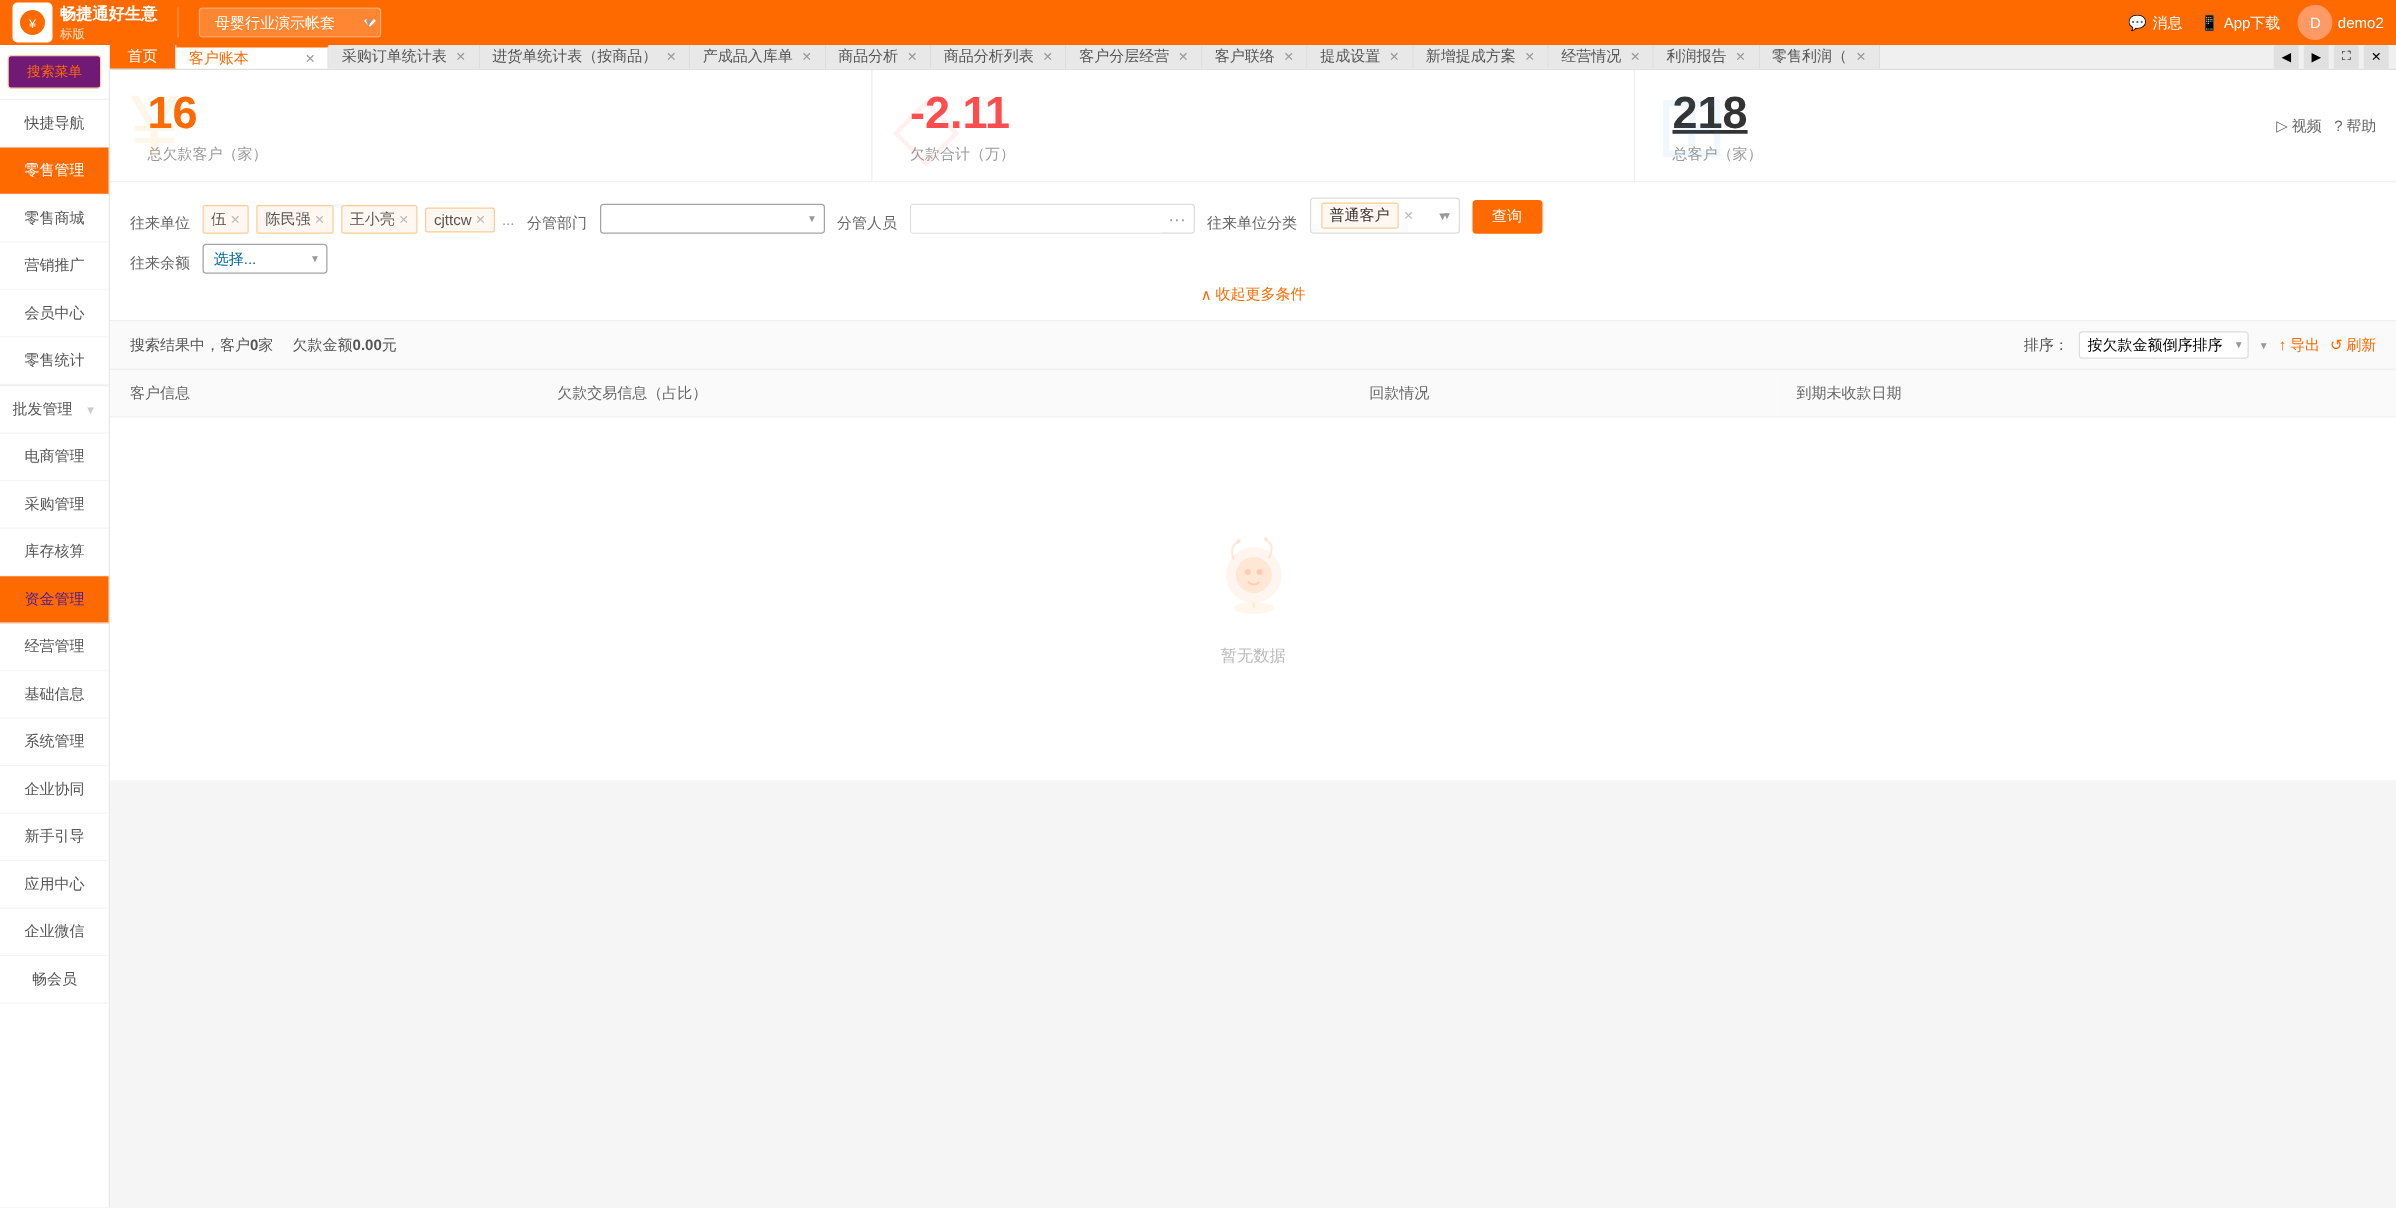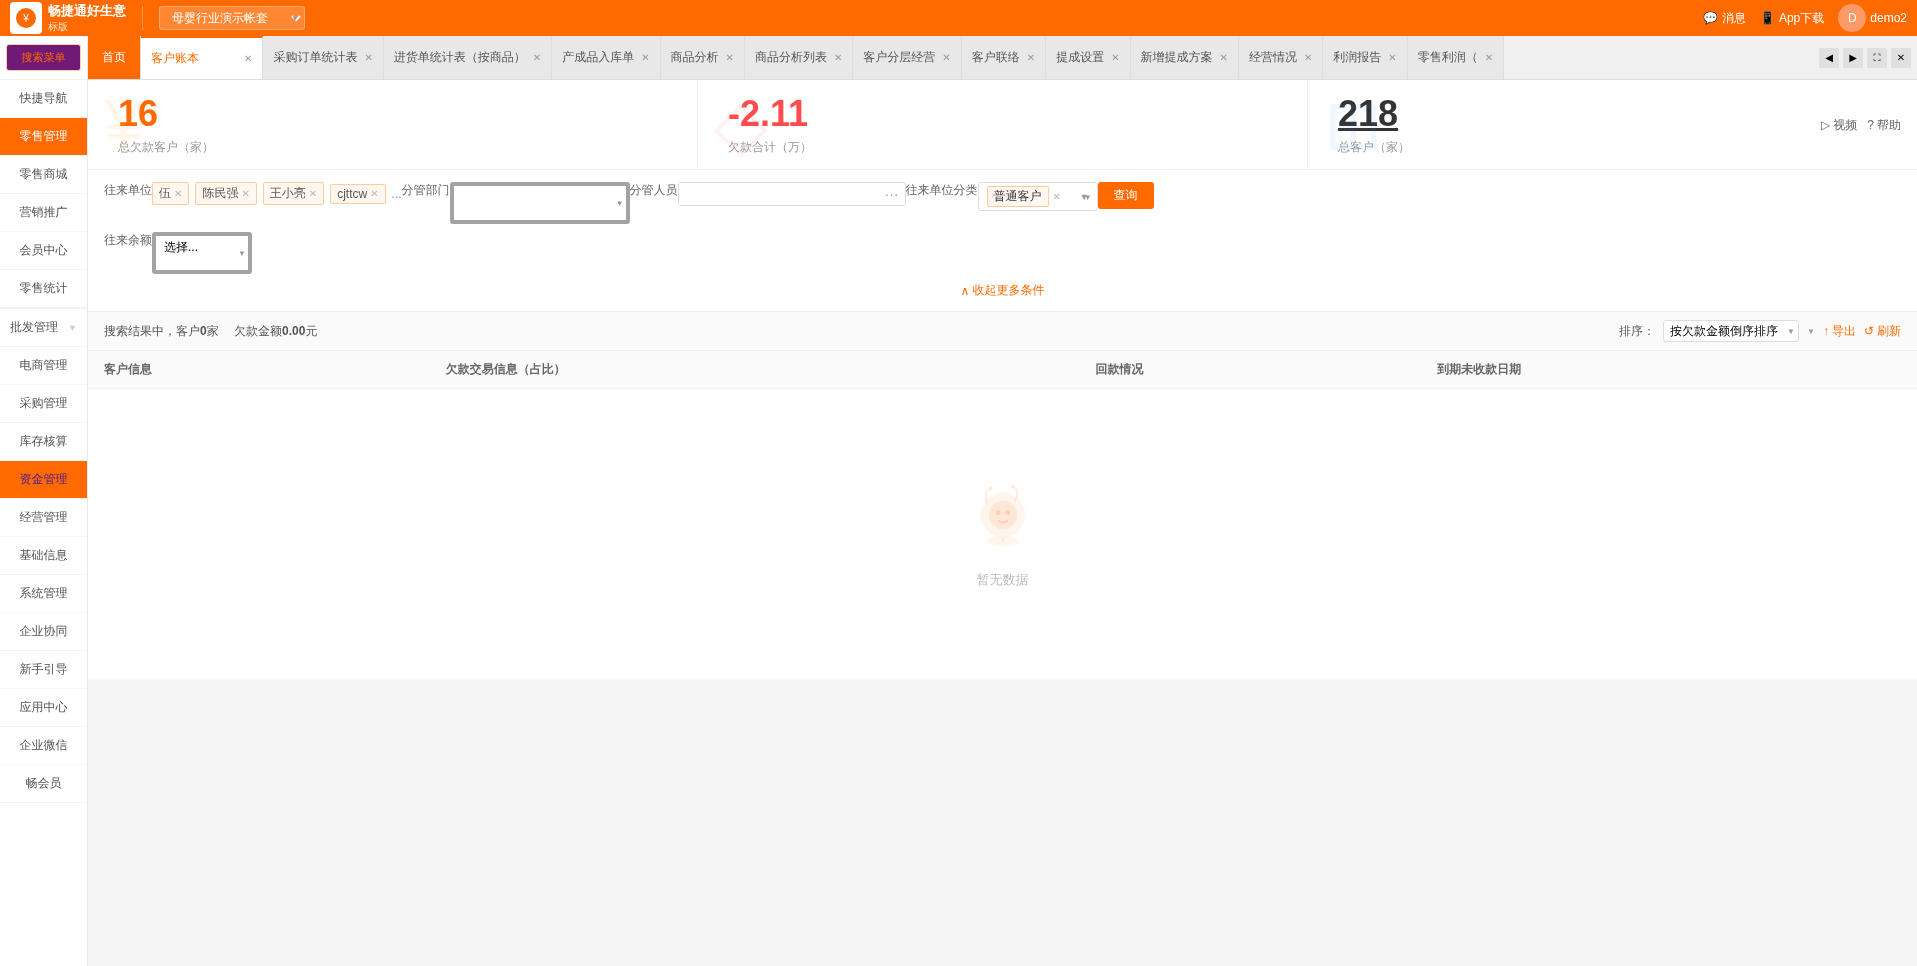--- a/index.html
+++ b/index.html
@@ -24,21 +24,21 @@
     .sidebar-search-btn { width: 100%; background: #701a75; border: 1px solid #ffd0a8; border-radius: 3px; color: #ff6a00; font-size: 11px; padding: 5px 0; cursor: pointer; text-align: center; }
     .sidebar-nav-item { padding: 10px 6px; text-align: center; cursor: pointer; font-size: 12px; color: #555; border-bottom: 1px solid #f5f5f5; }
     .sidebar-nav-item.active { background: #ff6a00; color: #fff; }
     .sidebar-nav-item.has-sub { display: flex; align-items: center; justify-content: space-between; padding: 10px 10px; }
     .sidebar-divider { height: 1px; background: #f0f0f0; }
 
     
     .content-area { flex: 1; display: flex; flex-direction: column; overflow: hidden; }
 
     
-    .tabs-bar { background: #f0f0f0; border-bottom: 1px solid #ddd; display: flex; align-items: center; height: 44px; flex-shrink: 0; overflow: hidden; }
+    .tabs-bar { background: #f0f0f0; border-bottom: 1px solid #ddd; display: flex; align-items: center; height: 20px; flex-shrink: 0; overflow: hidden; }
     .tabs-list { display: flex; align-items: stretch; flex: 1; overflow: hidden; height: 100%; }
     .tab-item { display: flex; align-items: center; padding: 0 10px; font-size: 12px; cursor: pointer; border-right: 1px solid #ddd; white-space: nowrap; height: 100%; color: #555; background: #e8e8e8; gap: 5px; }
     .tab-item.active { background: #fff; color: #ff6a00; border-top: 2px solid #ff6a00; gap: 43px; }
     .tab-item.home { background: #ff6a00; color: #fff; font-size: 12px; padding: 0 14px; }
     .tab-close { color: #999; font-size: 10px; margin-left: 2px; }
     .tabs-controls { display: flex; align-items: center; padding: 0 6px; gap: 4px; }
     .tabs-ctrl-btn { width: 20px; height: 20px; background: #e0e0e0; border: none; cursor: pointer; border-radius: 2px; display: flex; align-items: center; justify-content: center; font-size: 10px; }
 
     
     .page-content { flex: 1; overflow-y: auto; padding: 0; background: #f5f5f5; }
@@ -50,27 +50,27 @@
     .stat-value { font-size: 36px; font-weight: bold; color: #ff6a00; }
     .stat-value.negative { color: #ff4d4d; }
     .stat-value.dark { color: #333; text-decoration: underline; }
     .stat-label { font-size: 12px; color: #999; margin-top: 4px; }
     .stat-text-block { display: flex; flex-direction: column; }
     .video-help { position: absolute; right: 16px; top: 50%; transform: translateY(-50%); display: flex; gap: 10px; font-size: 12px; color: #666; }
     .video-help span { display: flex; align-items: center; gap: 3px; cursor: pointer; }
 
     
     .filter-area { background: #fff; border-bottom: 1px solid #eee; padding: 12px 16px; }
-    .filter-row { display: flex; align-items: flex-start; margin-bottom: 8px; flex-wrap: wrap; }
+    .filter-row { display: flex; align-items: flex-end; gap: 10px; margin-bottom: 8px; flex-wrap: wrap; }
     .filter-label { color: #666; white-space: nowrap; }
     .filter-tags { display: flex; align-items: center; gap: 6px; flex-wrap: wrap; }
     .filter-tag { display: flex; align-items: center; background: #fff7f0; border: 1px solid #ffcc99; border-radius: 2px; padding: 2px 6px; font-size: 12px; color: #555; gap: 3px; }
     .filter-tag .tag-close { color: #bbb; cursor: pointer; font-size: 10px; }
     .filter-more { color: #999; cursor: pointer; }
-    .filter-select { border: 4px solid #a3a3a3; border-radius: 3px; padding: 4px 24px 16px 8px; font-size: 12px; color: #000000; cursor: pointer; background: #fff; min-width: 120px; appearance: none; position: relative; }
+    .filter-select { border: 1px solid #a3a3a3; border-radius: 3px; padding: 4px 24px 4px 8px; font-size: 12px; color: #0369a1; cursor: pointer; background: #fff; min-width: 120px; appearance: none; position: relative; }
     .filter-select-wrap { position: relative; display: inline-block; }
     .filter-select-wrap::after { content: '▼'; position: absolute; right: 6px; top: 50%; transform: translateY(-50%); font-size: 8px; color: #999; pointer-events: none; }
     .filter-input-wrap { position: relative; display: flex; align-items: center; border: 1px solid #ddd; border-radius: 3px; background: #fff; }
     .filter-input { border: none; outline: none; padding: 4px 8px; font-size: 12px; min-width: 200px; }
     .filter-input-more { color: #999; padding: 0 6px; cursor: pointer; font-size: 14px; }
     .query-btn { background: #ff6a00; color: #fff; border: none; border-radius: 3px; padding: 5px 16px; font-size: 12px; cursor: pointer; }
     .collapse-btn { color: #ff6a00; cursor: pointer; font-size: 12px; display: flex; align-items: center; gap: 3px; }
     .filter-row2 { display: flex; align-items: center; justify-content: center; }
 
     
@@ -78,21 +78,21 @@
     .result-info { font-size: 12px; color: #555; }
     .result-info span { margin-right: 12px; }
     .result-actions { display: flex; align-items: center; gap: 8px; font-size: 12px; color: #555; }
     .sort-select { border: 1px solid #ddd; border-radius: 3px; padding: 3px 20px 3px 6px; font-size: 12px; cursor: pointer; background: #fff; appearance: none; }
     .sort-wrap { position: relative; display: inline-block; }
     .sort-wrap::after { content: '▼'; position: absolute; right: 4px; top: 50%; transform: translateY(-50%); font-size: 8px; color: #999; pointer-events: none; }
     .action-btn { display: flex; align-items: center; gap: 3px; color: #ff6a00; cursor: pointer; }
 
     
     .data-table { width: 100%; border-collapse: collapse; background: #fff; }
-    .data-table th { padding: 10px 16px; text-align: left; font-weight: bold; color: #666; font-size: 12px; border-bottom: 1px solid #f0f0f0; background: #fafafa; }
+    .data-table th { padding: 10px 16px; text-align: left; font-weight: normal; color: #666; font-size: 12px; border-bottom: 1px solid #f0f0f0; background: #fafafa; }
     .data-table td { padding: 10px 16px; font-size: 12px; border-bottom: 1px solid #f8f8f8; }
 
     
     .empty-state { display: flex; flex-direction: column; align-items: center; justify-content: center; padding: 80px 0; }
     .empty-icon { width: 80px; height: 80px; opacity: 0.6; }
     .empty-text { color: #bbb; font-size: 13px; margin-top: 12px; }
 
     
     .avatar { width: 28px; height: 28px; border-radius: 50%; background: #ff9966; display: flex; align-items: center; justify-content: center; color: #fff; font-size: 12px; overflow: hidden; }
   </style>

